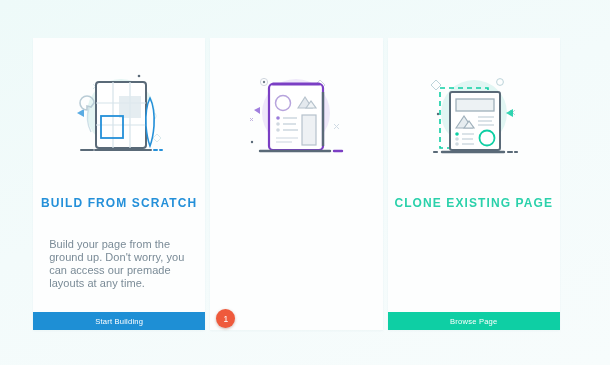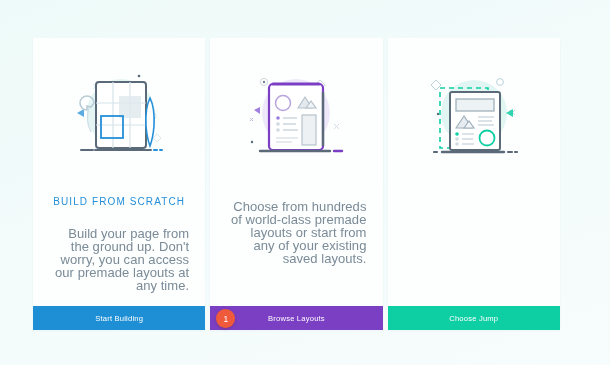--- a/index.html
+++ b/index.html
@@ -40,42 +40,42 @@
   .art {
     position: relative;
     width: 100%;
     height: 150px;
     display: flex;
     align-items: center;
     justify-content: center;
   }
   .art svg { display: block; }
   .card-title {
-    font-size: 10px;
-    font-weight: normal;
+    font-size: 12px;
+    font-weight: bold;
     letter-spacing: 1.1px;
     text-align: center;
-    margin: 8px 0 8px 0;
+    margin: 8px 0 0 0;
     text-transform: uppercase;
   }
   .card-body {
-    font-size: 13px;
+    font-size: 11px;
     line-height: 13px;
     color: #7a8b97;
-    text-align: right;
+    text-align: left;
     width: 140px;
-    margin-top: 12px;
+    margin-top: 28px;
     letter-spacing: 0.05px;
   }
   .cta {
     position: absolute;
     left: 0;
     bottom: 0;
     width: 100%;
-    height: 24px;
+    height: 18px;
     display: flex;
     align-items: center;
     justify-content: center;
     font-size: 7.6px;
     color: #ffffff;
     letter-spacing: 0.2px;
     cursor: pointer;
     border: 0;
     font-family: "Liberation Sans", sans-serif;
   }
@@ -155,22 +155,20 @@
             <circle cx="42" cy="66" r="1.8" fill="#cfd8e0"></circle>
             <circle cx="42" cy="72" r="1.8" fill="#cfd8e0"></circle>
             <path d="M47 60 h14 M47 66 h13 M47 72 h15" stroke="#cdd7df" stroke-width="1.6"></path>
             <path d="M40 80 h22 M40 84 h16" stroke="#dde4ea" stroke-width="1.4"></path>
           </g>
           <rect x="66" y="57" width="14" height="30" fill="#eef1f4" stroke="#b6c2cc" stroke-width="1.2"></rect>
           <path d="M24 93 h70" stroke="#5a6a78" stroke-width="2.4" stroke-linecap="round"></path>
           <path d="M98 93 h8" stroke="#7b3fc4" stroke-width="2.4" stroke-linecap="round"></path>
         </svg>
       </div>
-      <div class="card-body">Choose from hundreds of world-class premade layouts or start from any of your existing saved layouts.</div>
-      <button class="cta" style="background:#7b3fc4">Browse Layouts</button>
       <div class="badge">1</div>
     </div>
 
     <div class="card">
       <div class="art">
         <svg width="120" height="110" viewBox="0 0 120 110">
           <circle cx="60" cy="55" r="33" fill="#e1f6f3"></circle>
           <g stroke="#bcd4da" stroke-width="1" fill="none">
             <path d="M22 22 l5 5 l-5 5 l-5 -5 z"></path>
             <circle cx="86" cy="24" r="3.4"></circle>
@@ -190,17 +188,18 @@
             <circle cx="43" cy="81" r="1.8" fill="#cfdae1"></circle>
             <circle cx="43" cy="86" r="1.8" fill="#cfdae1"></circle>
             <path d="M48 76 h12 M48 81 h11 M48 86 h12" stroke="#cfdae1" stroke-width="1.5"></path>
           </g>
           <circle cx="73" cy="80" r="7.5" fill="none" stroke="#0ecfa4" stroke-width="1.8"></circle>
           <path d="M92 55 l7 -4 v8 z" fill="#0ecfa4" opacity="0.85"></path>
           <path d="M28 94 h62" stroke="#5a6a78" stroke-width="2.4" stroke-linecap="round"></path>
           <path d="M20 94 h3 M94 94 h4 M101 94 h2" stroke="#5a6a78" stroke-width="2.2" stroke-linecap="round"></path>
         </svg>
       </div>
-      <button class="cta" style="background:#0ecfa4">Choose Jump</button>
+      <div class="card-title" style="color:#2bd1ab">CLONE EXISTING PAGE</div>
+      <button class="cta" style="background:#0ecfa4">Browse Page</button>
     </div>
 
   </div>
 </div>
 
 </body></html>

